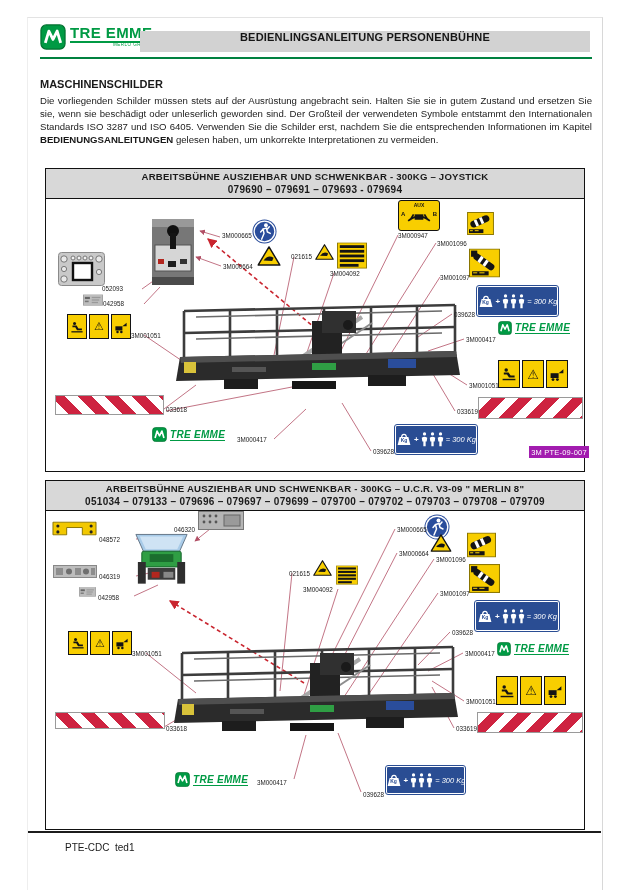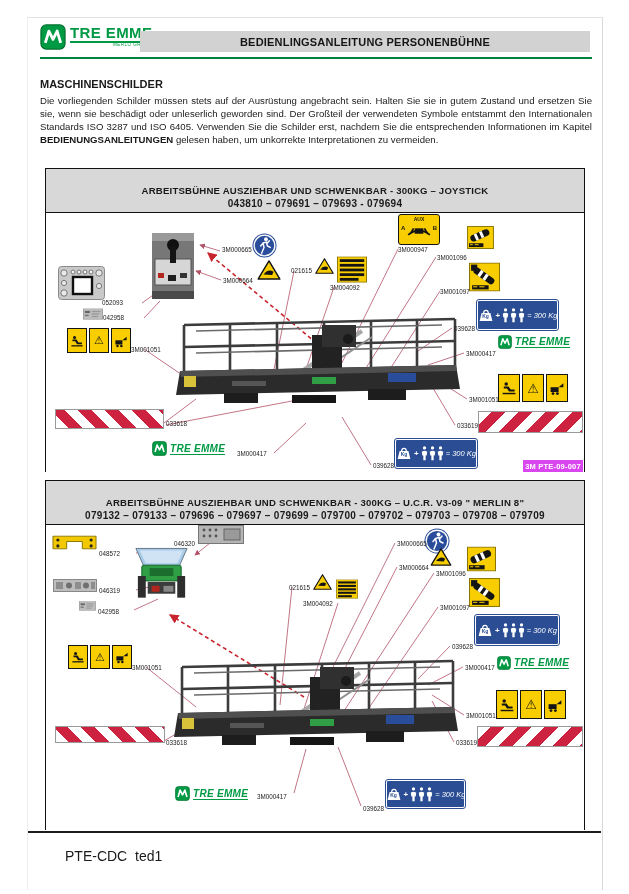--- a/index.html
+++ b/index.html
@@ -7,29 +7,29 @@
         font-family:"Liberation Sans",sans-serif;color:#1a1a1a;}
   .abs{position:absolute;}
   .scan-edge{position:absolute;left:27px;top:17px;width:574px;height:872px;
              border-top:1px solid #e3e3e3;border-left:1px solid #eee;border-right:1px solid #d8d8d8;}
   
   .hdr-logo{left:40px;top:24px;display:flex;align-items:flex-start;gap:4px;}
   .hdr-logo .tm-text{font-size:15px;font-weight:800;color:#009a44;letter-spacing:.4px;
                      border-bottom:2px solid #009a44;line-height:17px;}
   .hdr-logo .tm-sub{display:block;font-size:4.5px;color:#009a44;text-align:right;letter-spacing:.5px;}
   .banner{left:140px;top:31px;width:450px;height:21px;background:#d2d2d2;
-          display:flex;align-items:center;justify-content:center;}
+          display:flex;justify-content:center;}
   .banner span{font-size:11px;font-weight:bold;color:#161616;letter-spacing:.2px;}
   .green-rule{left:40px;top:57px;width:552px;height:2px;background:#00813f;}
   
   .h1{left:40px;top:78px;font-size:11px;font-weight:bold;}
   .para{left:40px;top:94px;width:552px;font-size:9.6px;line-height:13px;text-align:justify;}
   
   .dbox{border:1.6px solid #111;background:#fff;}
-  .dtitle{background:#d8d8d8;border-bottom:1.4px solid #111;text-align:center;padding:16px 0 3px 0;}
+  .dtitle{background:#d8d8d8;border-bottom:1.4px solid #111;text-align:center;padding:2px 0 3px 0;}
   .dtitle .t1{display:block;font-size:9.6px;font-weight:bold;letter-spacing:.2px;}
   .dtitle .t2{display:block;font-size:10px;font-weight:bold;margin-top:2px;letter-spacing:.3px;}
   .dcontent{position:relative;background:#fff;}
   .overlay{position:absolute;left:0;top:0;pointer-events:none;}
   
   .lbl{position:absolute;font-size:6.3px;color:#222;white-space:nowrap;line-height:7px;}
   
   .cap-sign{position:absolute;background:#2a4d93;border:1.5px solid #fff;outline:1px solid #2a4d93;
             border-radius:2px;display:flex;align-items:center;justify-content:center;gap:2px;padding:0 3px;box-sizing:border-box;}
   .cap-weight{position:relative;display:inline-flex;}
@@ -40,31 +40,31 @@
   .tm-mini{position:absolute;display:flex;align-items:center;gap:3px;}
   .tm-mini .tm-text{font-size:10px;font-weight:800;color:#009a44;letter-spacing:.3px;
                     border-bottom:1.5px solid #009a44;line-height:11px;font-style:italic;}
   .panel3{position:absolute;display:flex;gap:2px;}
   .panel3 .cell{background:#f8ce00;border:1.5px solid #141414;display:flex;align-items:center;justify-content:center;box-sizing:border-box;}
   .panel3 .warn{font-size:13px;line-height:13px;color:#141414;}
   .stripe-l{position:absolute;border:1px solid #9a9a9a;
             background:repeating-linear-gradient(45deg,#fff 0 9px,#ce2340 9px 19px);}
   .stripe-r{position:absolute;border:1px solid #9a9a9a;
             background:repeating-linear-gradient(135deg,#fff 0 9px,#ce2340 9px 19px);}
-  .refbox{position:absolute;background:#d946ef;color:#fff;font-size:7.5px;font-weight:bold;
-          display:flex;align-items:center;justify-content:center;letter-spacing:.2px;}
+  .refbox{position:absolute;background:#a21caf;color:#fff;font-size:7.5px;font-weight:normal;
+          display:flex;align-items:center;justify-content:center;letter-spacing:.2px;margin-left:6px;}
   .aux-sign{position:absolute;width:42px;height:31px;background:#f8ce00;border:1.8px solid #141414;
             border-radius:3px;box-sizing:border-box;}
   .aux-t{position:absolute;top:1px;left:0;right:0;text-align:center;font-size:5px;font-weight:bold;color:#141414;}
   .aux-a{position:absolute;left:2px;top:10px;font-size:6px;font-weight:bold;color:#141414;}
   .aux-b{position:absolute;right:2px;top:10px;font-size:6px;font-weight:bold;color:#141414;}
   .aux-g{position:absolute;left:7px;top:9px;}
   
   .foot-rule{left:28px;top:831px;width:573px;height:2px;background:#1c1c1c;}
-  .foot-doc{left:65px;top:842px;font-size:14px;white-space:pre;margin-top:6px;}
+  .foot-doc{left:65px;top:842px;font-size:10px;white-space:pre;}
   .foot-bar{left:160px;top:841px;width:428px;height:15px;background:#d9d9d9;
             display:flex;align-items:center;justify-content:center;}
   .foot-bar span{font-size:9.5px;font-weight:bold;font-style:italic;}
 </style>
 </head>
 <body>
 
 <svg width="0" height="0" style="position:absolute" aria-hidden="true">
   <defs>
     <symbol id="sym-mlogo" viewBox="0 0 22 22">
@@ -251,21 +251,21 @@
     <span>BEDIENLINGSANLEITUNG PERSONENBÜHNE</span>
   </div>
   <div class="abs green-rule"></div>
 
   <div class="abs h1">MASCHINENSCHILDER</div>
   <p class="abs para" style="margin:0"><span>Die vorliegenden Schilder müssen stets auf der Ausrüstung angebracht sein. Halten Sie sie in gutem Zustand und ersetzen Sie sie, wenn sie beschädigt oder unleserlich geworden sind. Der Großteil der verwendeten Symbole entstammt den Internationalen Standards ISO 3287 und ISO 6405. Verwenden Sie die Schilder erst, nachdem Sie die entsprechenden Informationen im Kapitel </span><b>BEDIENUNGSANLEITUNGEN</b><span> gelesen haben, um unkorrekte Interpretationen zu vermeiden.</span></p>
 
   <div class="abs dbox" style="left:45px;top:168px;width:540px;height:304px;box-sizing:border-box">
     <div class="dtitle">
       <span class="t1">ARBEITSBÜHNE AUSZIEHBAR UND SCHWENKBAR  -  300KG  –  JOYSTICK</span>
-      <span class="t2">043810 – 079691 – 079693 - 079694</span>
+      <span class="t2">079690 – 079691 – 079693 - 079694</span>
     </div>
     <div class="dcontent" style="height:259px">
       <svg class="overlay" width="537" height="259">
         <defs>
           <marker id="ar1" viewBox="0 0 8 8" refX="7" refY="4" markerWidth="7" markerHeight="7" orient="auto">
               <path d="M0 0 L8 4 L0 8 Z" fill="#b25066"></path>
             </marker>
           <marker id="ard1" viewBox="0 0 8 8" refX="7" refY="4" markerWidth="6" markerHeight="6" orient="auto">
               <path d="M0 0 L8 4 L0 8 Z" fill="#c9252f"></path>
             </marker>
@@ -446,21 +446,21 @@
       <span class="lbl" style="left:85px;top:133px">3M001051</span>
       <span class="lbl" style="left:120px;top:207px">033618</span>
       <span class="lbl" style="left:191px;top:237px">3M000417</span>
       <span class="lbl" style="left:327px;top:249px">039628</span>
     </div>
   </div>
 
   <div class="abs dbox" style="left:45px;top:480px;width:540px;height:350px;box-sizing:border-box">
     <div class="dtitle">
       <span class="t1">ARBEITSBÜHNE AUSZIEHBAR UND SCHWENKBAR -  300KG  –  U.C.R. V3-09 " MERLIN 8"</span>
-      <span class="t2">079132 – 079133 – 079696 – 079697 – 079699 – 079700 – 079702 – 079703 – 079708 – 079709</span>
+      <span class="t2">051034 – 079133 – 079696 – 079697 – 079699 – 079700 – 079702 – 079703 – 079708 – 079709</span>
     </div>
     <div class="dcontent" style="height:305px">
       <svg class="overlay" width="537" height="305">
         <defs>
           <marker id="ar2" viewBox="0 0 8 8" refX="7" refY="4" markerWidth="7" markerHeight="7" orient="auto">
               <path d="M0 0 L8 4 L0 8 Z" fill="#b25066"></path>
             </marker>
           <marker id="ard2" viewBox="0 0 8 8" refX="7" refY="4" markerWidth="6" markerHeight="6" orient="auto">
               <path d="M0 0 L8 4 L0 8 Z" fill="#c9252f"></path>
             </marker>

